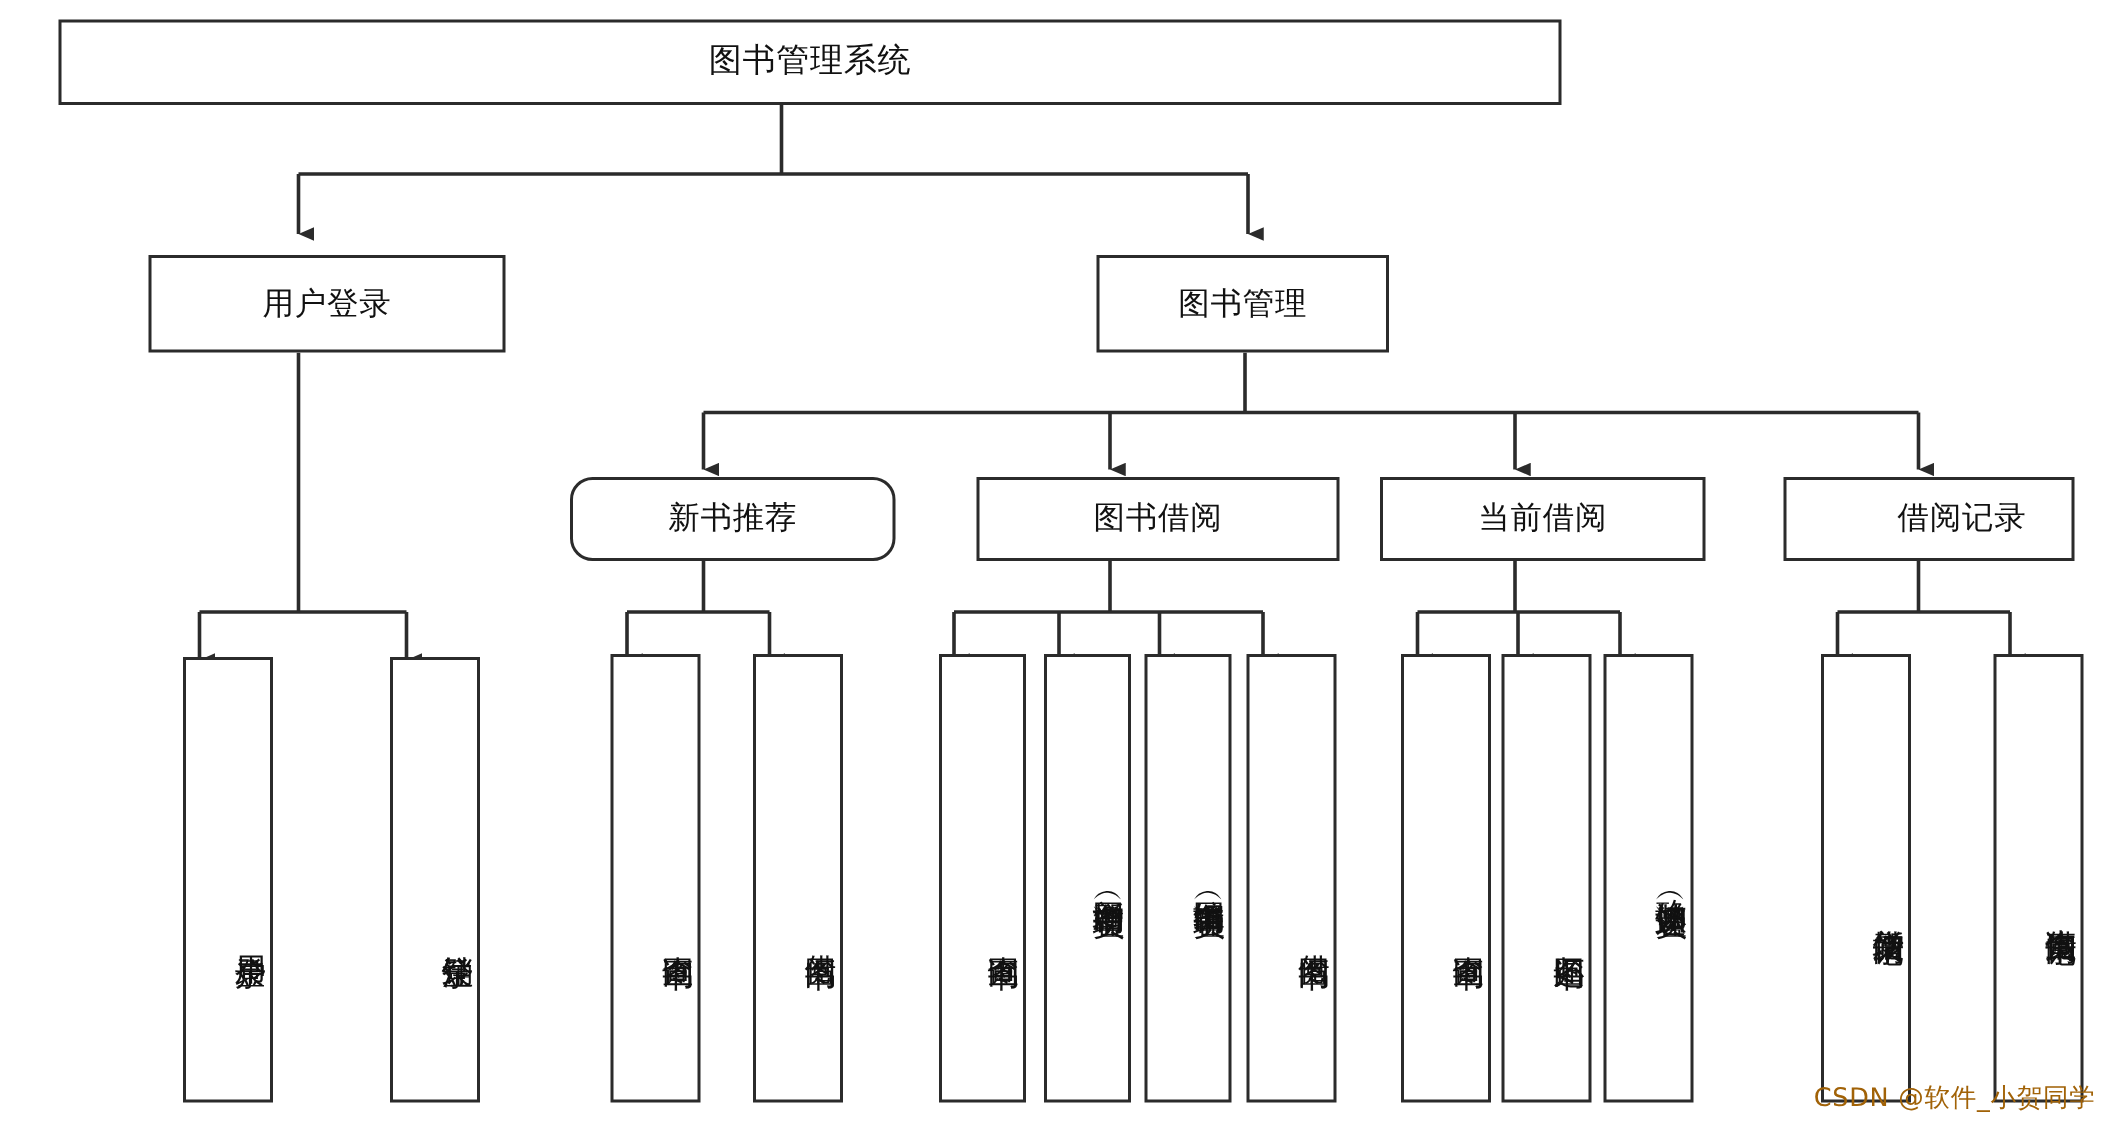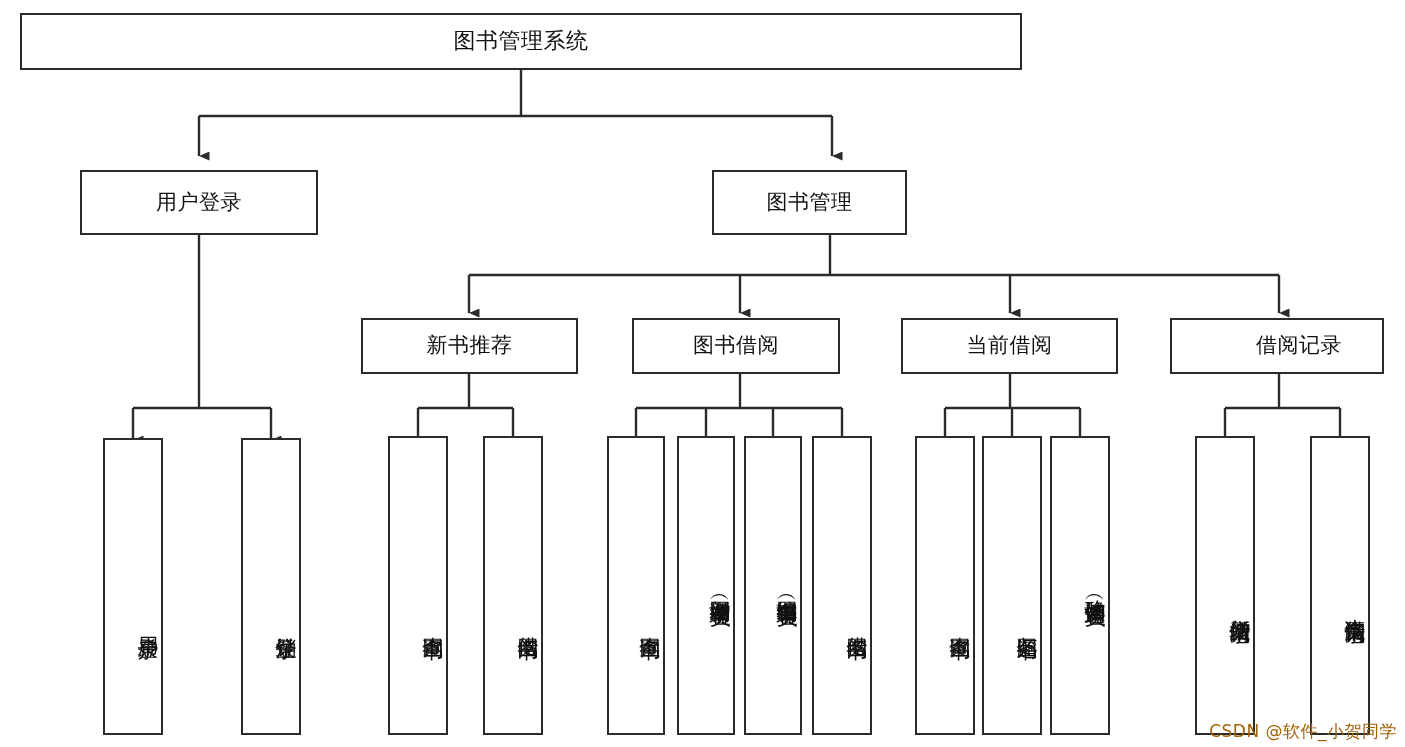--- a/index.html
+++ b/index.html
@@ -30,20 +30,21 @@
   .node {
     position: absolute;
     box-sizing: border-box;
     border: 2.4px solid #2b2b2b;
     background: #ffffff;
     display: flex;
     align-items: center;
     justify-content: center;
     text-align: center;
     color: #111111;
+    margin-left: 19px;
   }
   .node.horiz {
     font-size: 21px;
     letter-spacing: 0.5px;
     line-height: 1.2;
   }
   .node.root {
     font-size: 22px;
   }
   .node.vert {
@@ -130,30 +131,30 @@
     <span>图书管理系统</span>
   </div>
 
   <div class="node horiz" style="left:80px; top:170px; width:238px; height:65px;">
     <span>用户登录</span>
   </div>
   <div class="node horiz" style="left:712px; top:170px; width:195px; height:65px;">
     <span>图书管理</span>
   </div>
 
-  <div class="node horiz" style="left:361px; top:318px; width:217px; height:56px;">
+  <div class="node horiz" style="left:361px; top:318px; width:217px; height:56px;border-radius:15px;">
     <span>新书推荐</span>
   </div>
-  <div class="node horiz" style="left:632px; top:318px; width:208px; height:56px;">
+  <div class="node horiz" style="left:632px; top:318px; width:242px; height:56px;">
     <span>图书借阅</span>
   </div>
   <div class="node horiz" style="left:901px; top:318px; width:217px; height:56px;">
     <span>当前借阅</span>
   </div>
-  <div class="node horiz" style="left:1170px; top:318px; width:214px; height:56px;padding-left:44px;">
+  <div class="node horiz" style="left:1170px; top:318px; width:194px; height:56px;padding-left:44px;">
     <span>借阅记录</span>
   </div>
 
   <div class="node vert" style="left:103px; top:438px; width:60px; height:297px; padding-top:70px;">
     <span>用户登录</span>
   </div>
   <div class="node vert" style="left:241px; top:438px; width:60px; height:297px; padding-top:70px;">
     <span>注销登录</span>
   </div>
 

